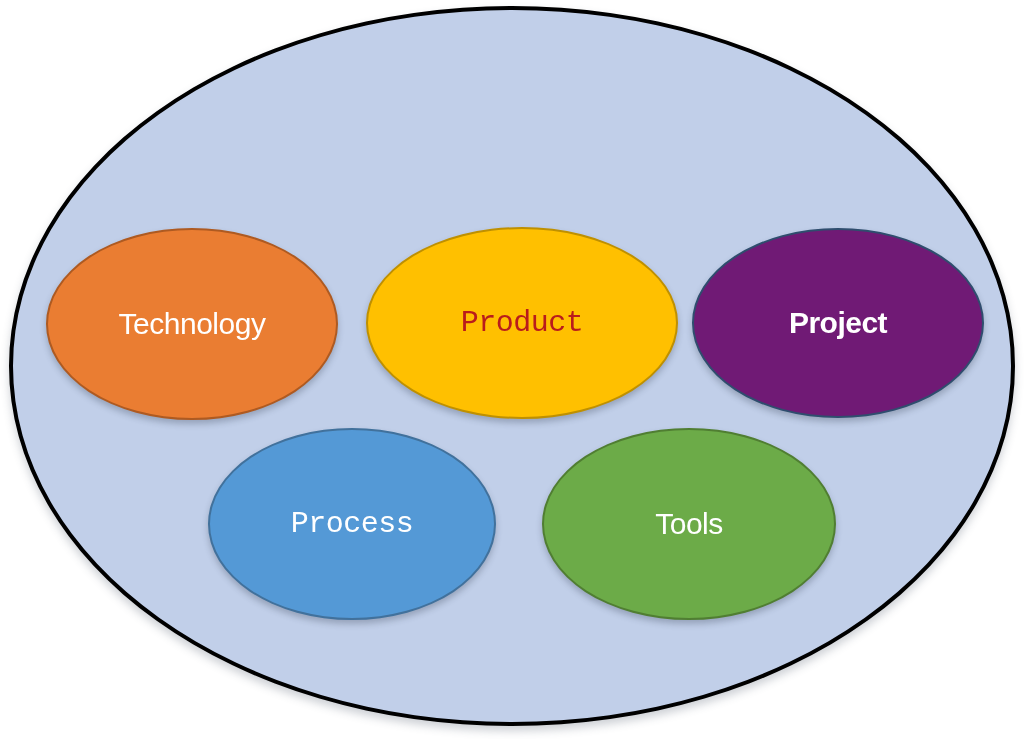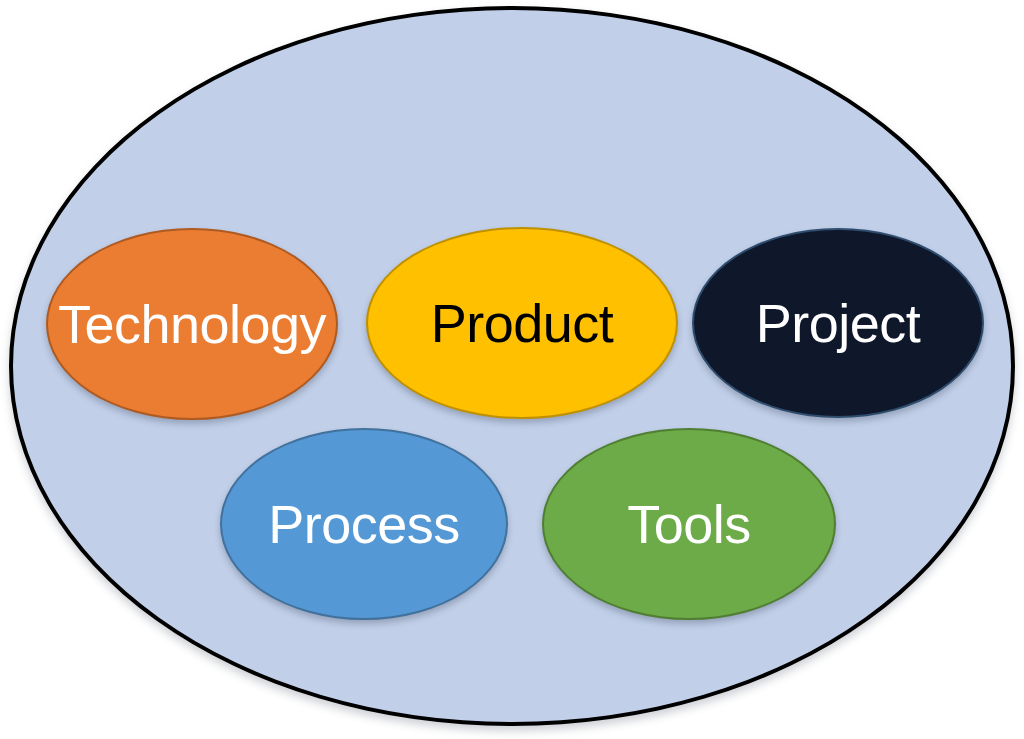--- a/index.html
+++ b/index.html
@@ -45,48 +45,48 @@
     border-radius: 50%;
     display: flex;
     align-items: center;
     justify-content: center;
     border: 2px solid transparent;
     box-sizing: border-box;
     box-shadow: 0 4px 6px rgba(40, 50, 70, 0.28);
   }
   .node-label {
     color: #ffffff;
-    font-size: 54px;
+    font-size: 30px;
     letter-spacing: -0.5px;
     white-space: nowrap;
   }
   .node-technology { left: 46px;  top: 228px; width: 292px; height: 192px; }
   .node-product    { left: 366px; top: 227px; width: 312px; height: 192px; }
   .node-project    { left: 692px; top: 228px; width: 292px; height: 190px; }
-  .node-process    { left: 220px; top: 428px; width: 288px; height: 192px; }
+  .node-process    { left: 208px; top: 428px; width: 288px; height: 192px; font-family: Liberation Mono, monospace; }
   .node-tools      { left: 542px; top: 428px; width: 294px; height: 192px; text-align: right; }
 </style>
 </head>
 <body>
 
 <div class="stage">
 
   <div class="outer-ellipse" style="background: rgb(193, 207, 233); border-color: rgb(0, 0, 0);">
   </div>
 
 
   <div class="node node-technology" style="background: rgb(234, 125, 50); border-color: rgb(174, 90, 33);">
     <span class="node-label" style="color: rgb(255, 255, 255);">Technology</span>
   </div>
 
   <div class="node node-product" style="background: rgb(255, 192, 0); border-color: rgb(191, 144, 0);">
-    <span class="node-label" style="color: #000000;">Product</span>
+    <span class="node-label" style="color: #b91c1c; font-family: Liberation Mono, monospace;">Product</span>
   </div>
 
-  <div class="node node-project" style="background: #0f172a; border-color: rgb(47, 77, 110);">
+  <div class="node node-project" style="background: #701a75; border-color: rgb(47, 77, 110); font-weight: bold;">
     <span class="node-label" style="color: rgb(255, 255, 255);">Project</span>
   </div>
 
   <div class="node node-process" style="background: rgb(84, 153, 214); border-color: rgb(65, 113, 156);">
     <span class="node-label" style="color: rgb(255, 255, 255);">Process</span>
   </div>
 
   <div class="node node-tools" style="background: rgb(108, 171, 72); border-color: rgb(80, 126, 50);">
     <span class="node-label" style="color: rgb(255, 255, 255);">Tools</span>
   </div>

